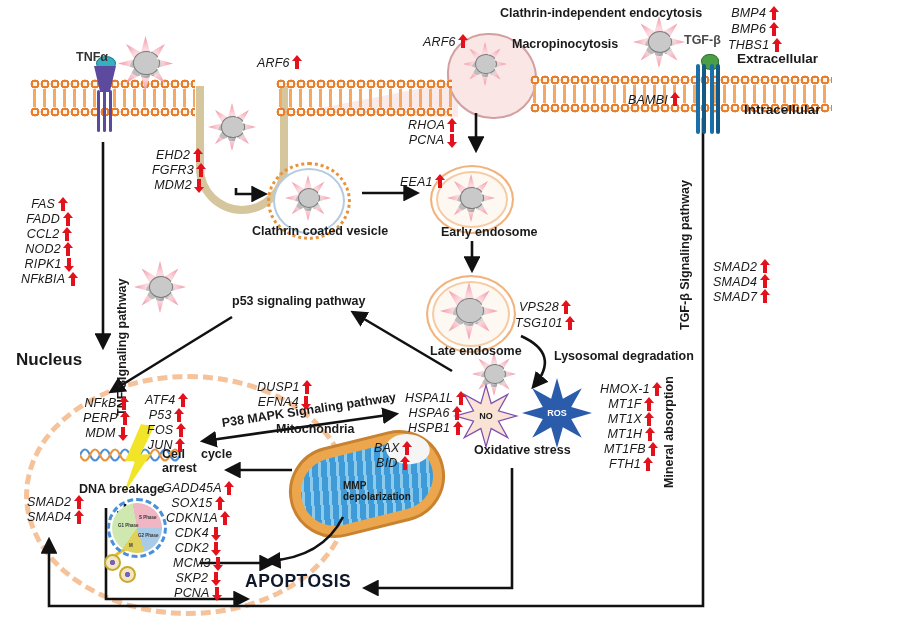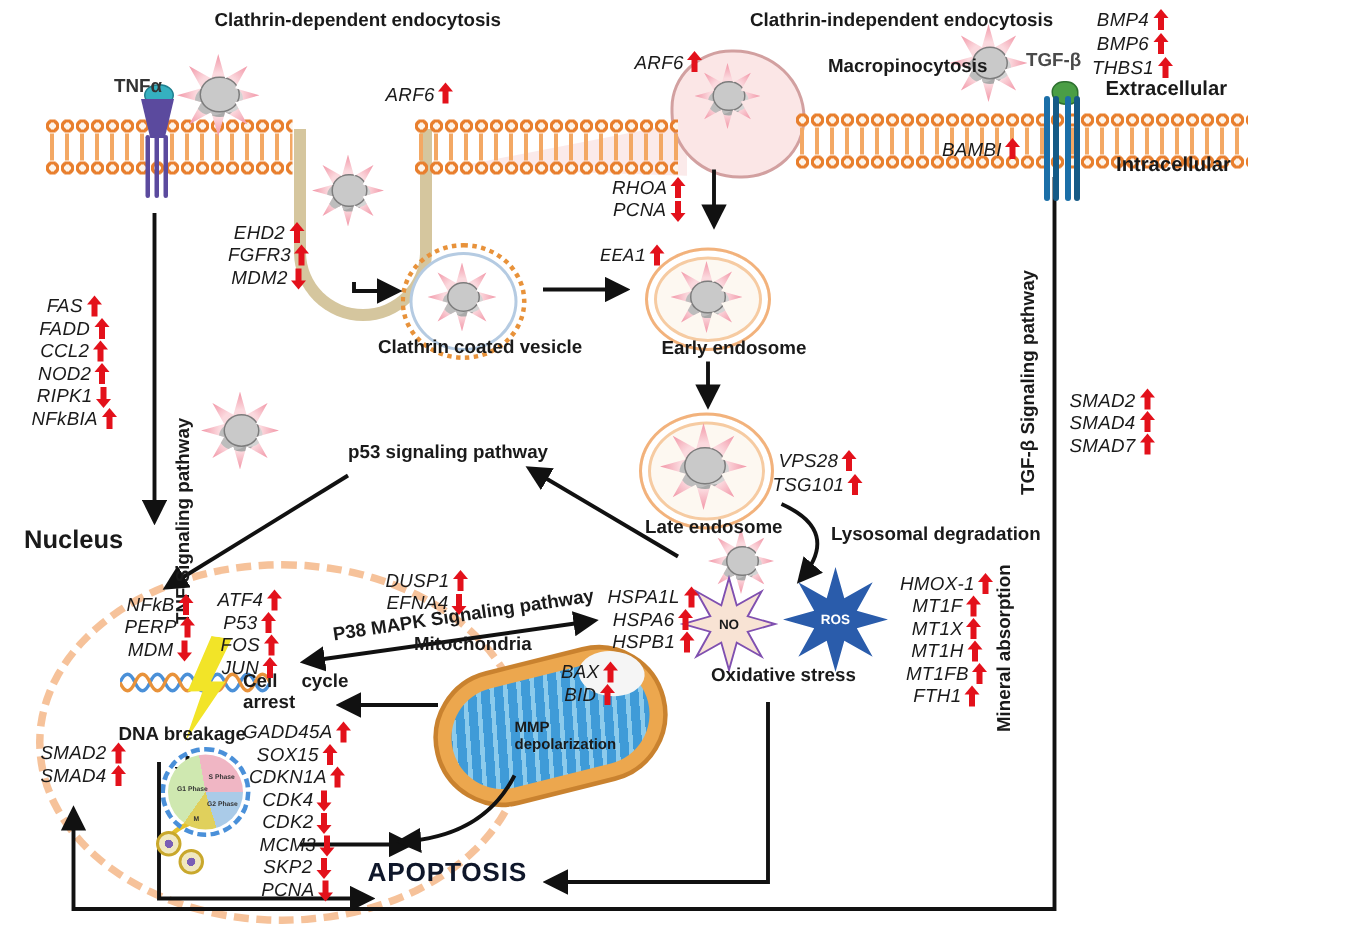--- a/index.html
+++ b/index.html
@@ -181,23 +181,22 @@
       <path d="M204,441 L395,414" marker-start="url(#ah)" marker-end="url(#ah)"></path>
       <path d="M292,470 H228" marker-end="url(#ah)"></path>
       <path d="M200,563 H272" marker-end="url(#ah)"></path>
       <path d="M106,508 V599 H246" marker-end="url(#ah)"></path>
       <path d="M343,517 Q322,558 268,561" marker-end="url(#ah)"></path>
       <path d="M125,504 V524" marker-end="url(#ah)"></path>
     </g>
     <path d="M133,547 Q117,551 113,559" stroke="#e6c22e" stroke-width="3" fill="none"></path>
   </svg>
 
-  <div class="blab" style="left:143px;top:6px;">Clathrin-dependent endocytosis</div>
   <div class="blab" style="left:500px;top:6px;">Clathrin-independent endocytosis</div>
-  <div class="blab" style="left:512px;top:37px;margin-left:40px;">Macropinocytosis</div>
+  <div class="blab" style="left:512px;top:37px;">Macropinocytosis</div>
   <div class="blab" style="left:684px;top:33px;color:#4a4a4a;">TGF-β</div>
   <div class="blab" style="left:76px;top:50px;color:#333;">TNFα</div>
   <div class="blab" style="left:737px;top:51px;font-size:13.5px;">Extracellular</div>
   <div class="blab" style="left:744px;top:102px;font-size:13.5px;">Intracellular</div>
   <div class="blab" style="left:252px;top:224px;">Clathrin coated vesicle</div>
   <div class="blab" style="left:441px;top:225px;">Early endosome</div>
   <div class="blab" style="left:430px;top:344px;">Late endosome</div>
   <div class="blab" style="left:554px;top:349px;">Lysosomal degradation</div>
   <div class="blab" style="left:232px;top:294px;">p53 signaling pathway</div>
   <div class="blab" style="left:474px;top:443px;">Oxidative stress</div>
@@ -294,21 +293,21 @@
   <div class="genes" style="left:408px;top:118px;line-height:15px;">
       <div class="grow">
         <span class="gname">RHOA</span>
         <span class="ar up"></span>
       </div>
       <div class="grow">
         <span class="gname">PCNA</span>
         <span class="ar dn"></span>
       </div>
     </div>
-  <div class="genes" style="left:400px;top:163px;font-family:Liberation Mono, monospace;">
+  <div class="genes" style="left:400px;top:174px;">
       <div class="grow">
         <span class="gname">EEA1</span>
         <span class="ar up"></span>
       </div>
     </div>
   <div class="genes" style="left:515px;top:300px;line-height:15.5px;">
       <div class="grow">
         <span class="gname">VPS28</span>
         <span class="ar up"></span>
       </div>

